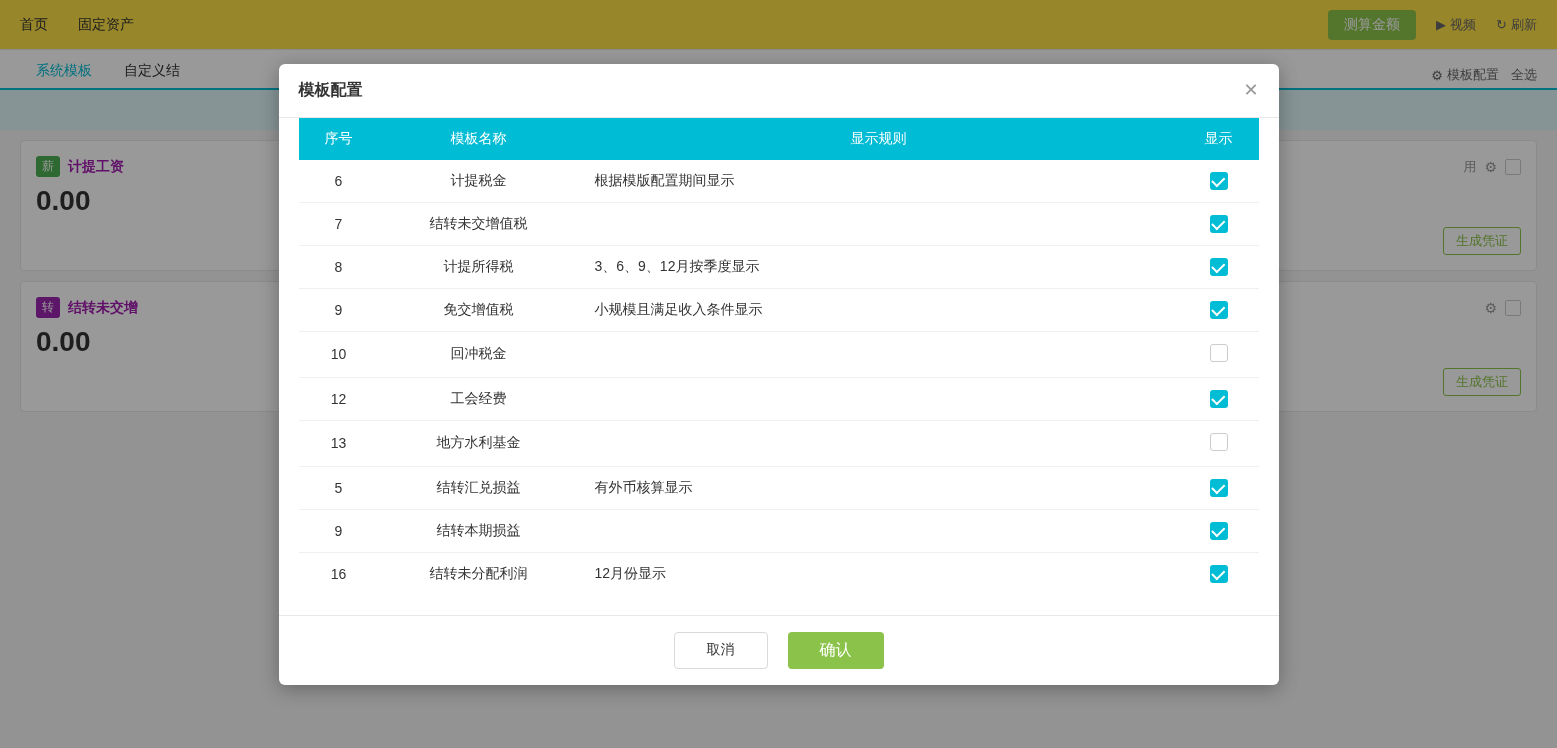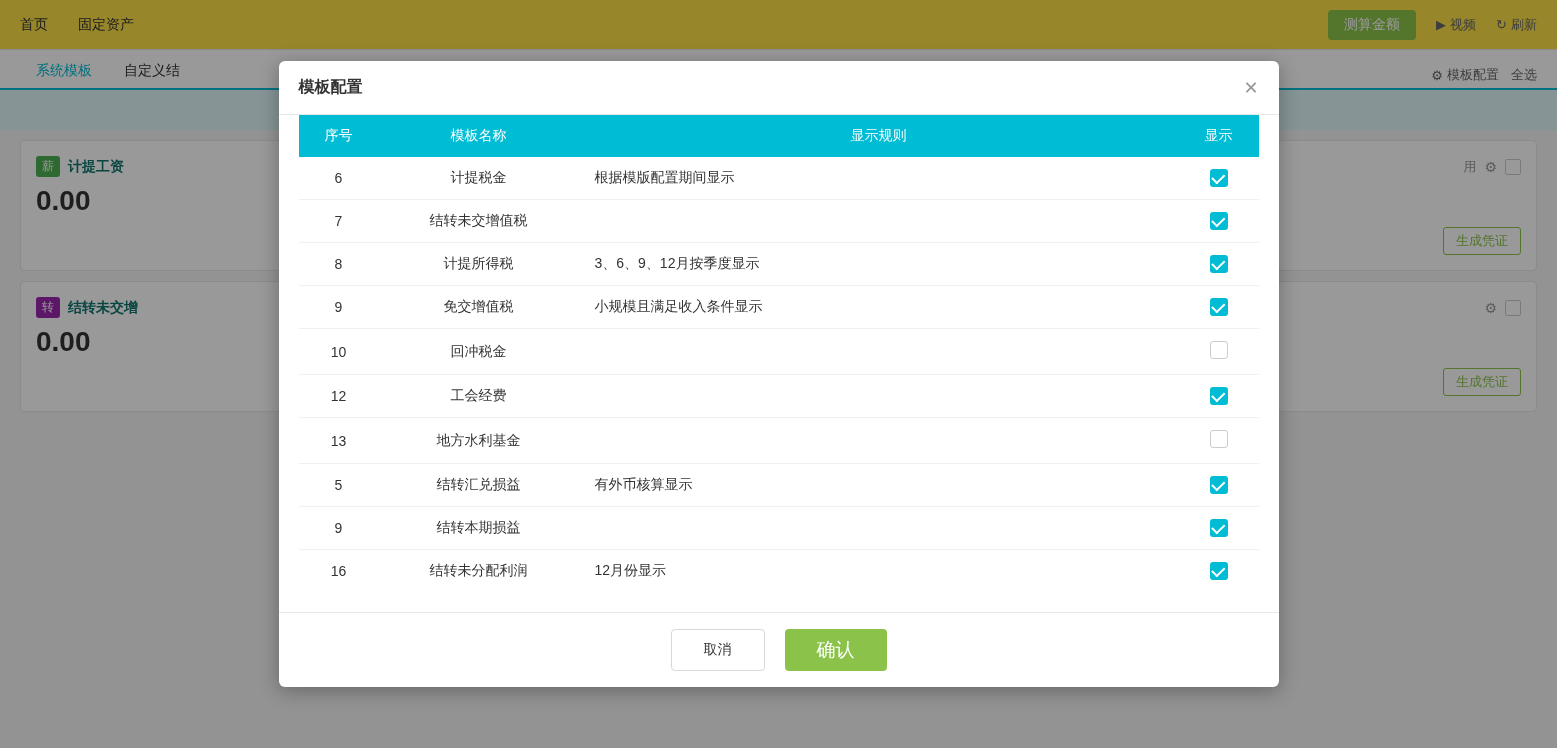--- a/index.html
+++ b/index.html
@@ -81,21 +81,21 @@
 
     .bg-card {
       background: #fff;
       margin: 10px 20px;
       border-radius: 4px;
       padding: 15px;
       border: 1px solid #e8e8e8;
     }
 
     .bg-card-title {
-      color: #0f766e;
+      color: #a21caf;
       font-weight: bold;
     }
 
     .bg-card-amount {
       font-size: 28px;
       font-weight: bold;
       color: #333;
     }
 
     
@@ -263,21 +263,21 @@
       font-size: 14px;
       cursor: pointer;
     }
 
     .btn-confirm {
       padding: 8px 32px;
       border: none;
       border-radius: 4px;
       background: #8bc34a;
       color: #fff;
-      font-size: 19px;
+      font-size: 16px;
       cursor: pointer;
     }
 
     
     .table-wrapper::-webkit-scrollbar {
       width: 6px;
     }
     .table-wrapper::-webkit-scrollbar-track {
       background: #f1f1f1;
     }

